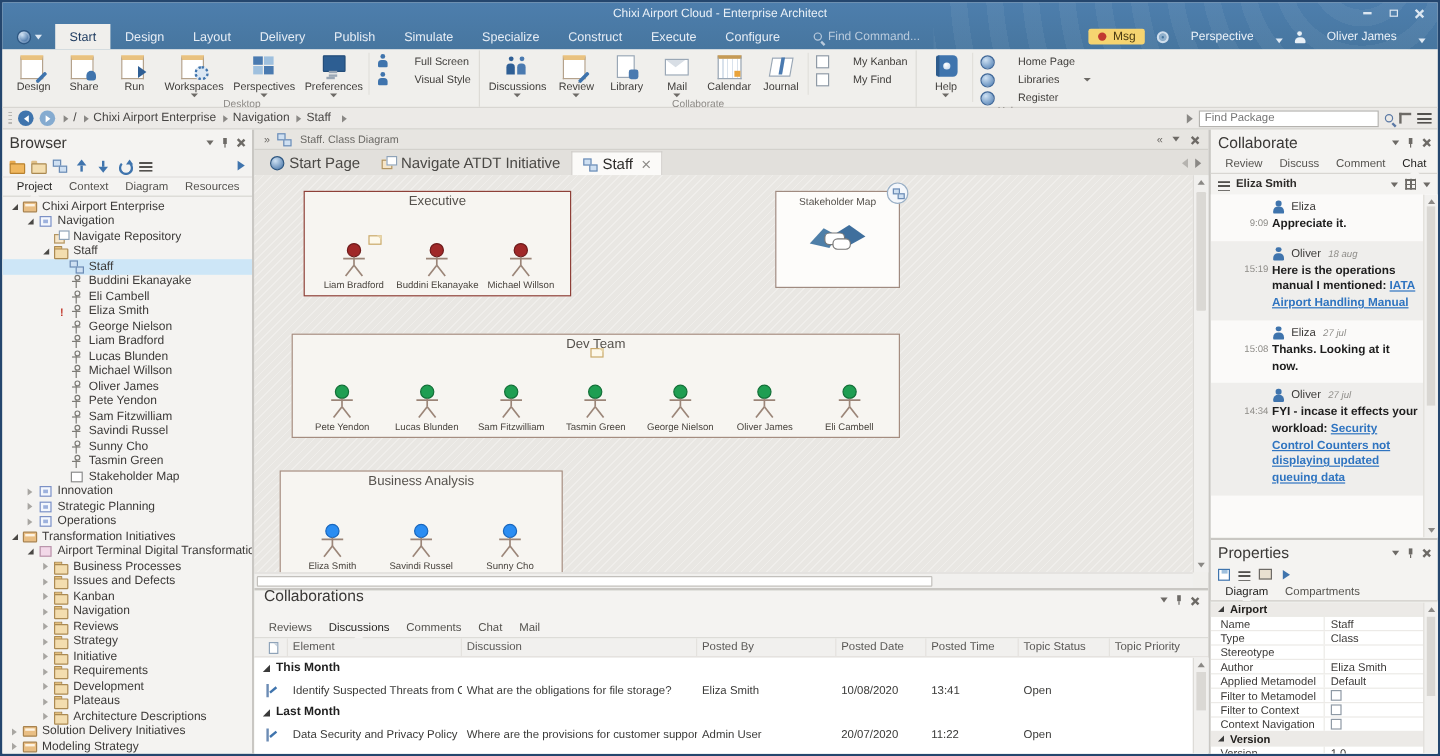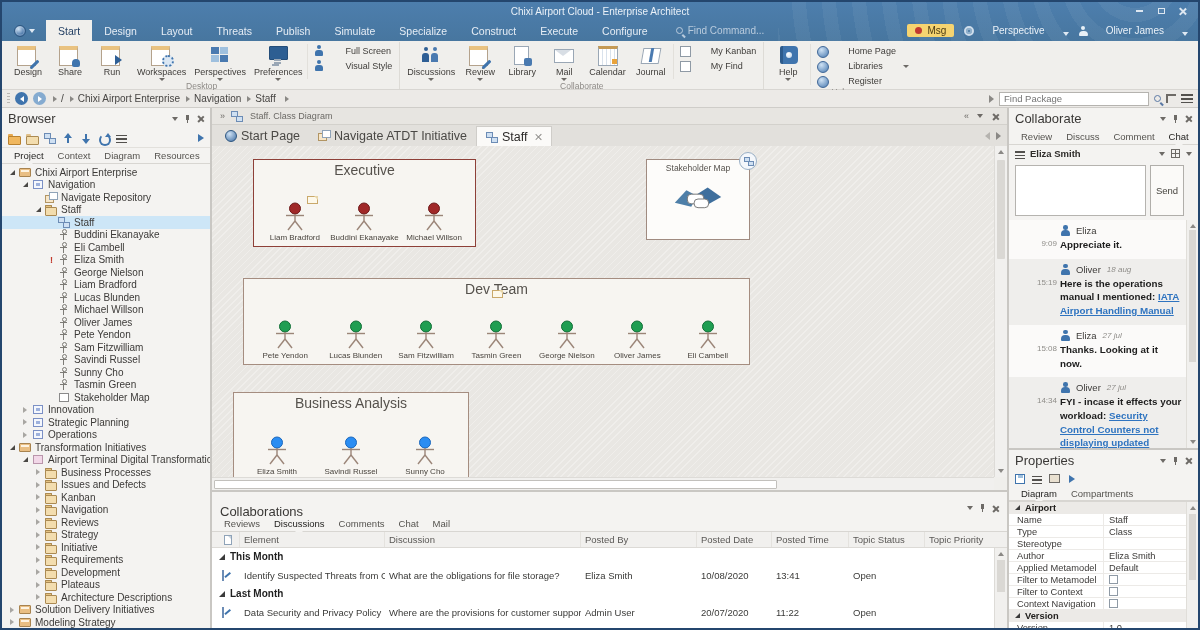--- a/index.html
+++ b/index.html
@@ -179,21 +179,21 @@
   .dt-diagram::before{content:"";position:absolute;left:0;top:1px;width:5px;height:4px;background:#cfe0f2;border:1px solid #6c8cb5}
   .dt-diagram::after{content:"";position:absolute;left:5px;top:6px;width:5px;height:4px;background:#cfe0f2;border:1px solid #6c8cb5}
   .tab-scroll{margin-left:auto;display:flex;gap:6px;align-items:center;padding:0 6px;height:100%}
   .tri-l{width:0;height:0;border-top:4px solid transparent;border-bottom:4px solid transparent;border-right:5px solid #b5b3af}
   .tri-r{width:0;height:0;border-top:4px solid transparent;border-bottom:4px solid transparent;border-left:5px solid #8a8885}
 
   .canvas-wrap{flex:1;position:relative;min-height:0}
   .canvas{position:absolute;inset:0 13px 13px 0;background:#e9e7e3;
     background-image:repeating-linear-gradient(135deg,rgba(255,255,255,.30) 0 1px,transparent 1px 5px);overflow:hidden}
   .dgroup{position:absolute;background:#f7f5f1;display:flex;align-items:flex-end;justify-content:space-around;padding:16px 6px 4px}
-  .dgroup-label{position:absolute;top:2px;left:0;right:0;text-align:center;font-size:14px;color:#55514c}
+  .dgroup-label{position:absolute;top:2px;left:0;right:0;text-align:center;font-size:11px;color:#55514c}
   .grp-exec{left:41px;top:13px;width:223px;height:88px;border:1px solid #8e4038}
   .grp-dev{left:31px;top:132px;width:507px;height:87px;border:1px solid #a58d80}
   .grp-biz{left:21px;top:246px;width:236px;height:89px;border:1px solid #a58d80}
   .actor{display:flex;flex-direction:column;align-items:center;position:relative;width:62px}
   .actor svg{width:26px;height:30px}
   .actor-name{font-size:8px;color:#4a453f;margin-top:1px;white-space:nowrap}
   .actor svg line{stroke:#9b8578;stroke-width:1.4}
   .grp-exec svg circle{fill:#a02828;stroke:#6f1c1c}
   .grp-dev svg circle{fill:#1f9e52;stroke:#137038}
   .grp-biz svg circle{fill:#2b8df2;stroke:#1a67bd}
@@ -211,21 +211,21 @@
 
   .hscroll{position:absolute;left:0;right:13px;bottom:0;height:13px;background:#f1f0ee;border-top:1px solid #dddbd7;display:flex;align-items:center}
   .hthumb{margin-left:2px;width:72%;height:9px;background:#fff;border:1px solid #c2c0bc;border-radius:1px}
   .vscroll{position:absolute;top:0;right:0;bottom:13px;width:13px;background:#f1f0ee;border-left:1px solid #dddbd7}
   .vthumb{position:absolute;left:2px;right:2px;top:14px;height:30%;background:#dad8d4;border-radius:1px}
   .sb-up{position:absolute;left:3px;top:4px;border-left:3.5px solid transparent;border-right:3.5px solid transparent;border-bottom:4px solid #8a8885}
   .sb-dn{position:absolute;left:3px;bottom:4px;border-left:3.5px solid transparent;border-right:3.5px solid transparent;border-top:4px solid #8a8885}
 
   
   .collab{height:138px;border-top:2px solid #c9c7c3;background:#f4f3f1;display:flex;flex-direction:column;flex:0 0 138px}
-  .cb-title{height:21px;display:flex;align-items:flex-start;padding:12px 8px}
+  .cb-title{height:21px;display:flex;align-items:flex-end;padding:12px 8px}
   .cb-tabs{height:16px;display:flex;gap:2px;padding:0 6px;border-bottom:1px solid #d8d6d2}
   .cb-table-hd{height:16px;background:#f1f0ee;border-bottom:1px solid #dcdad6;display:grid;grid-template-columns:28px 145px 196px 116px 75px 77px 76px 1fr;align-items:center;font-size:9.5px;color:#5a5856}
   .cb-table-hd>div{padding:0 4px;border-right:1px solid #e4e2de;height:100%;display:flex;align-items:center}
   .cb-body{flex:1;background:#fff;position:relative;overflow:hidden}
   .cb-group{height:17px;display:flex;align-items:center;gap:5px;padding-left:7px;font-size:10px;font-weight:bold;color:#1f1f1f}
   .gr-arrow{width:0;height:0;border-left:6px solid transparent;border-bottom:6px solid #3a3a3a}
   .cb-row{height:20px;display:grid;grid-template-columns:28px 145px 196px 116px 75px 77px 76px 1fr;align-items:center;font-size:9.5px;color:#3a3a38}
   .cb-row>div{padding:0 4px;white-space:nowrap;overflow:hidden}
   .disc-ic{width:11px;height:11px;background:#fff;border:1px solid #6c8cb5;position:relative;margin-left:6px}
   .disc-ic::before{content:"";position:absolute;left:1px;top:4px;width:7px;height:1.5px;background:#3f74ad;transform:rotate(-40deg)}
@@ -303,21 +303,21 @@
       <div class="rtab active">
             <span>Start</span>
           </div>
           <div class="rtab">
             <span>Design</span>
           </div>
           <div class="rtab">
             <span>Layout</span>
           </div>
           <div class="rtab">
-            <span>Threats</span>
+            <span>Delivery</span>
           </div>
           <div class="rtab">
             <span>Publish</span>
           </div>
           <div class="rtab">
             <span>Simulate</span>
           </div>
           <div class="rtab">
             <span>Specialize</span>
           </div>
@@ -1097,24 +1097,20 @@
           </div>
         <div class="chat-with">
           <span class="tbi-menu" style="width:10px"></span>
           <span class="cw-name">Eliza Smith</span>
           <span class="cw-right">
             <span class="ph-caret"></span>
             <span class="grid-ic"></span>
             <span class="ph-caret"></span>
           </span>
         </div>
-        <div class="chat-input-row">
-          <textarea class="chat-input" style=""></textarea>
-          <button class="send-btn">Send</button>
-        </div>
         <div class="msgs">
           <div>
 
           <div class="msg">
                 <div class="msg-head">
                   <span class="av"></span>
                   <span class="msg-author">Eliza</span>
 
                 </div>
                 <div class="msg-time">9:09</div>

